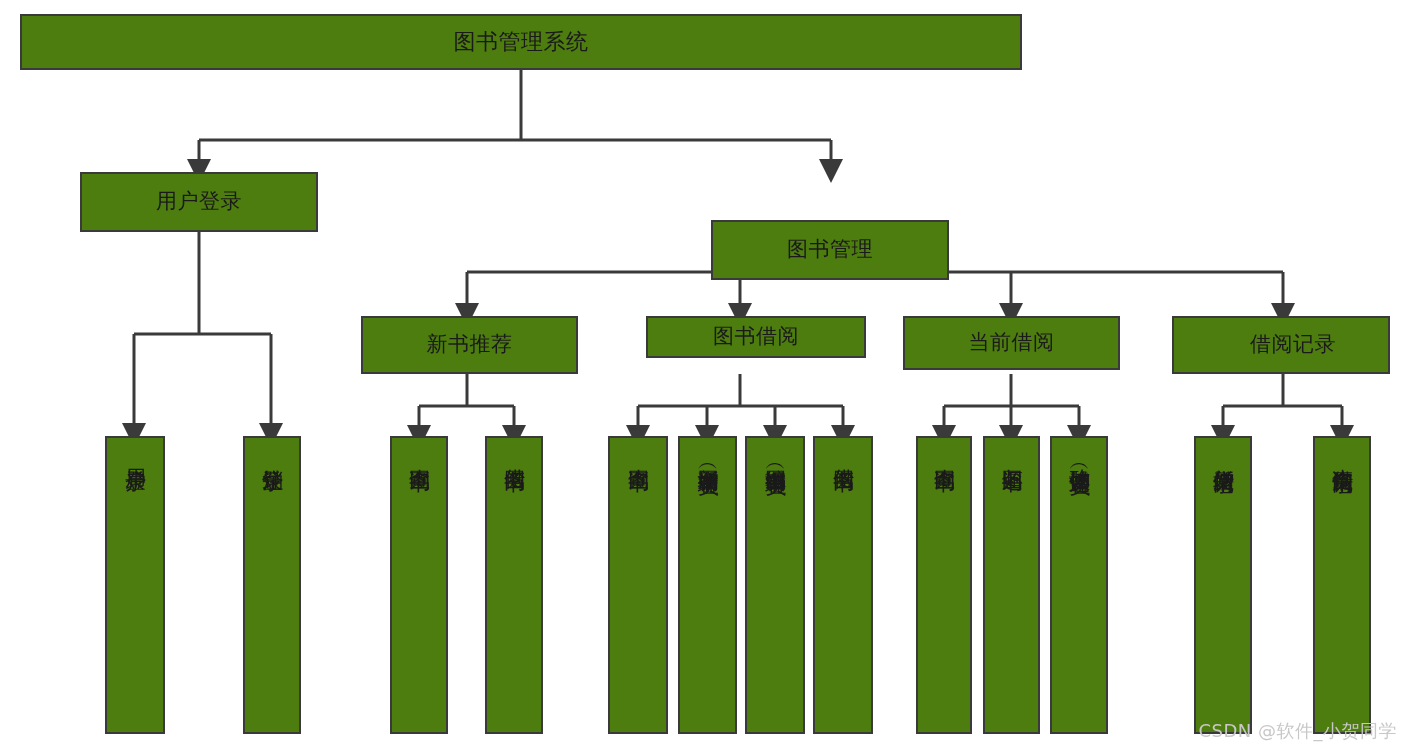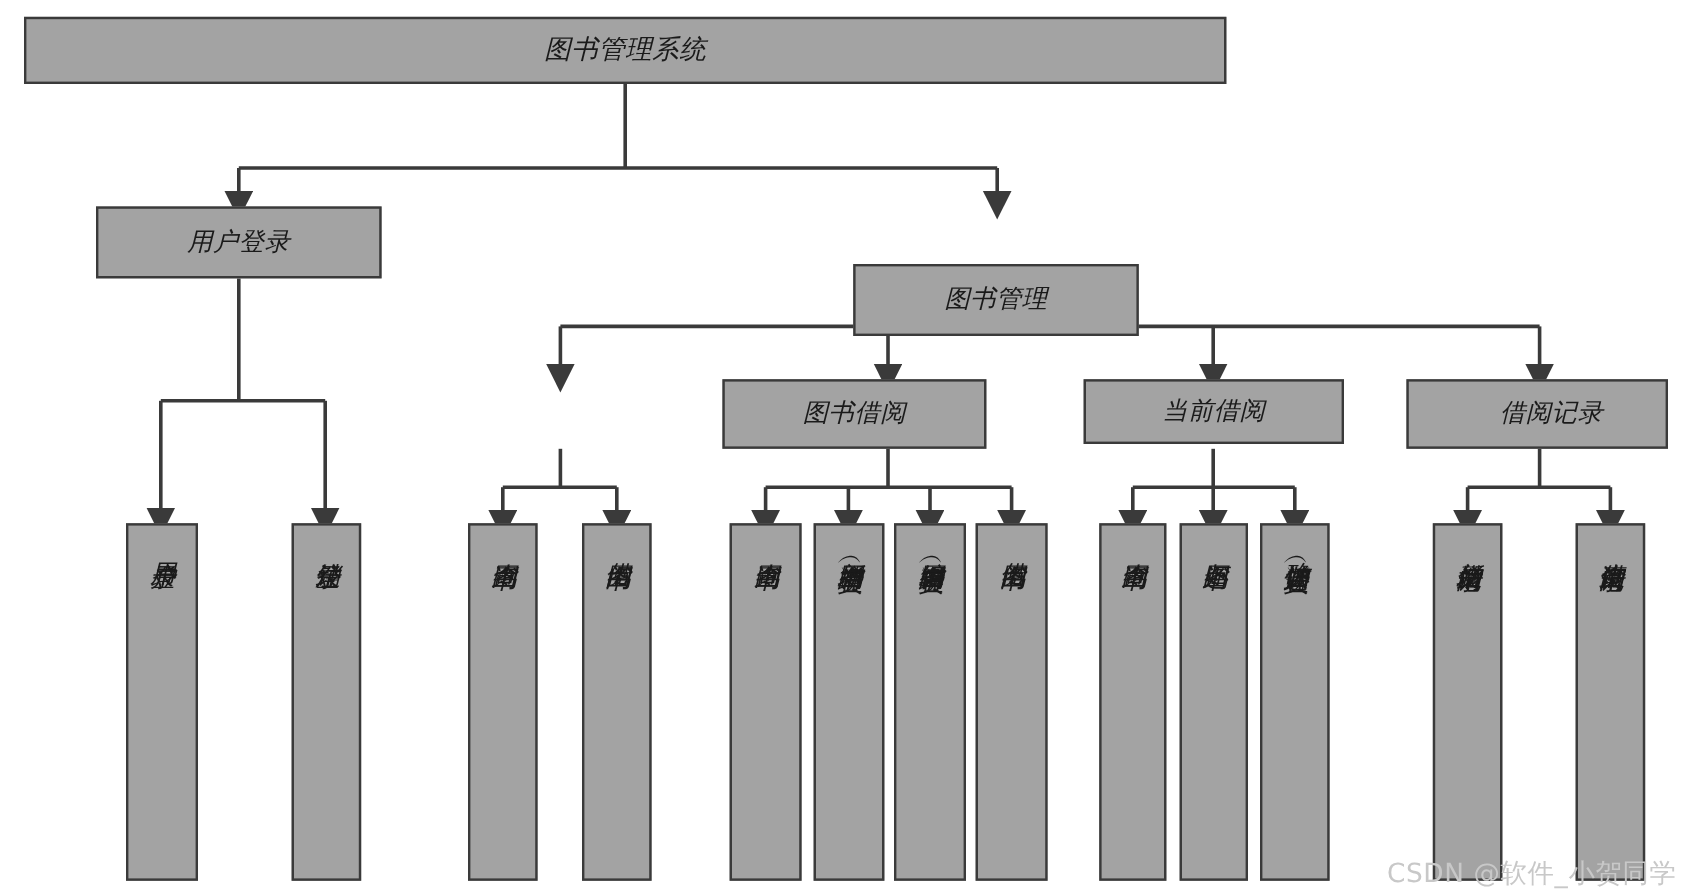--- a/index.html
+++ b/index.html
@@ -20,27 +20,26 @@
     position: absolute;
     left: 0;
     top: 0;
     width: 1405px;
     height: 747px;
     pointer-events: none;
   }
   .node {
     position: absolute;
     box-sizing: border-box;
-    background: #a3a3a3;
+    background: #4d7c0f;
     border: 2.5px solid #3a3a3a;
     display: flex;
     align-items: center;
     justify-content: center;
     color: #1a1a1a;
-    font-style: italic;
   }
   .node-h {
     font-size: 21px;
     letter-spacing: 0.5px;
     line-height: 1.2;
     white-space: nowrap;
   }
   .node-root .node-h { font-size: 22px; }
   .node-v {
     align-items: flex-start;
@@ -53,21 +52,21 @@
     font-size: 21px;
     line-height: 1.22;
     letter-spacing: 1px;
     white-space: nowrap;
     color: #1a1a1a;
   }
   .watermark {
     position: absolute;
     right: 8px;
     bottom: 4px;
-    font-size: 22px;
+    font-size: 18px;
     color: #c8c8c8;
     letter-spacing: 0.5px;
     white-space: nowrap;
     font-family: "DejaVu Sans", "Liberation Sans", sans-serif;
   }
 </style>
 </head>
 <body>
 
 <div id="canvas">
@@ -126,21 +125,24 @@
     <span class="node-h">图书管理系统</span>
   </div>
 
   <div class="node" style="left:80px; top:172px; width:238px; height:60px;">
     <span class="node-h">用户登录</span>
   </div>
   <div class="node" style="left:711px; top:172px; width:238px; height:60px;margin-top:48px;">
     <span class="node-h">图书管理</span>
   </div>
 
-  <div class="node" style="left:602px; top:316px; width:220px; height:58px;">
+  <div class="node" style="left:361px; top:316px; width:217px; height:58px;">
+    <span class="node-h">新书推荐</span>
+  </div>
+  <div class="node" style="left:646px; top:316px; width:220px; height:42px;">
     <span class="node-h">图书借阅</span>
   </div>
   <div class="node" style="left:903px; top:316px; width:217px; height:54px;">
     <span class="node-h">当前借阅</span>
   </div>
   <div class="node" style="left:1172px; top:316px; width:218px; height:58px;padding-left:24px;">
     <span class="node-h">借阅记录</span>
   </div>
 
   <div class="node node-v" style="left:105px; top:436px; width:60px; height:298px;">

